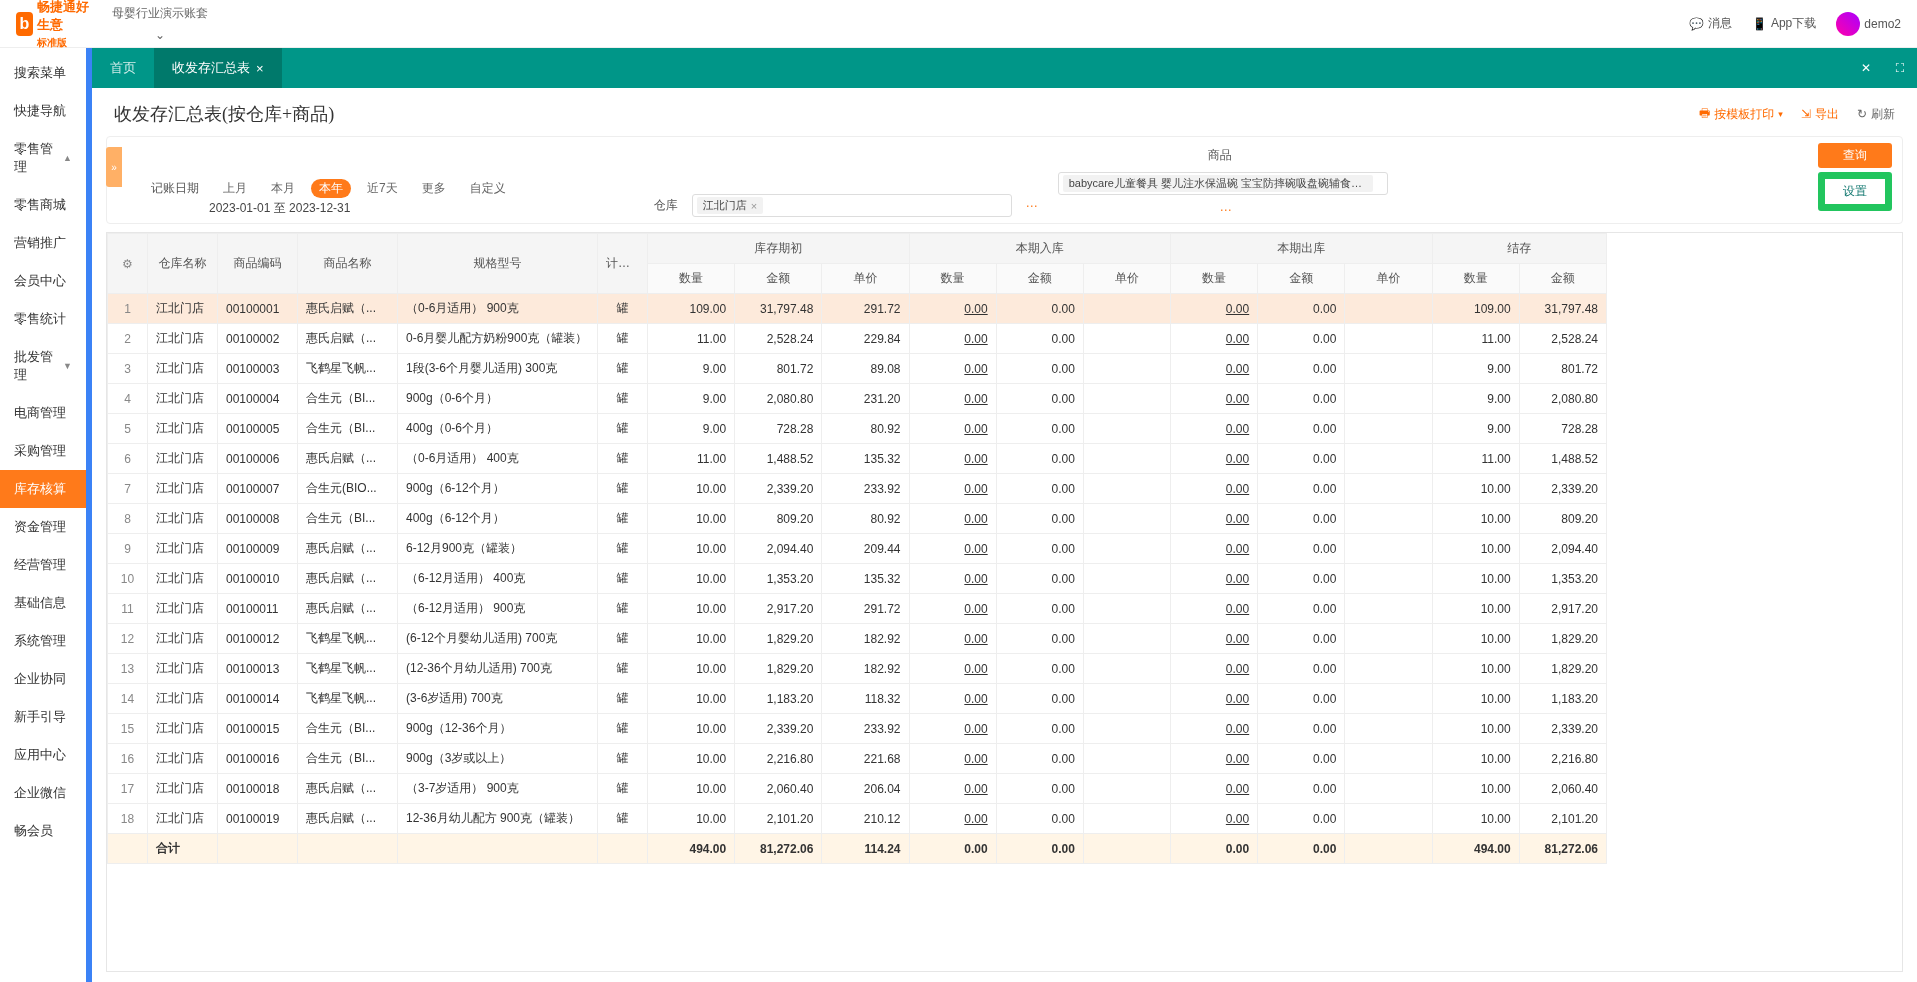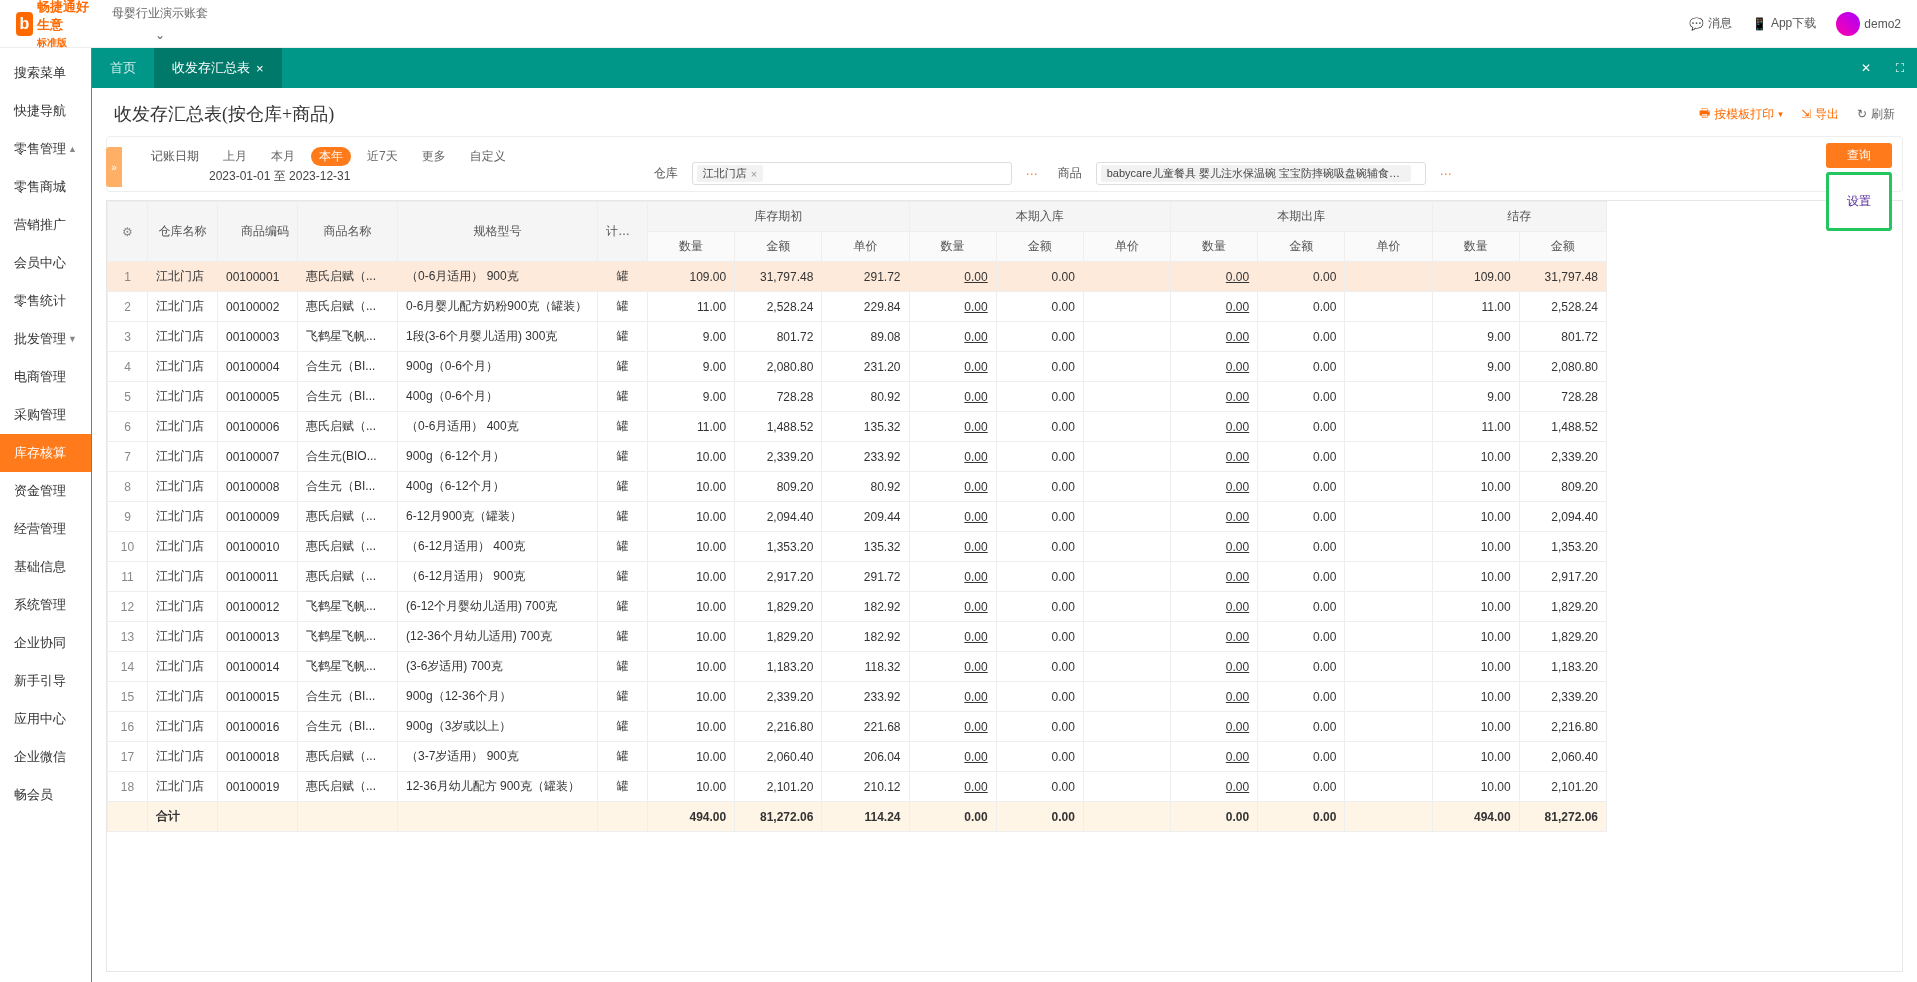--- a/index.html
+++ b/index.html
@@ -14,21 +14,21 @@
 .org-select { margin-left: 20px; color: #666; display: flex; align-items: center; gap: 6px; cursor: pointer; flex-direction: column; }
 .spacer { flex: 1; }
 .top-actions { display: flex; align-items: center; gap: 20px; color: #555; }
 .top-action { display: flex; align-items: center; gap: 4px; cursor: pointer; }
 .avatar { width: 24px; height: 24px; border-radius: 50%; background: linear-gradient(45deg,#f0a,#a0f); display: inline-block; }
 
 
 .body { display: flex; flex: 1; min-height: 0; }
 
 
-.sidebar { width: 92px; border-right: 1px solid #3b82f6; overflow-y: auto; padding-top: 6px; background: #fff; }
+.sidebar { width: 92px; border-right: 6px solid #3b82f6; overflow-y: auto; padding-top: 6px; background: #fff; }
 .side-item { padding: 10px 14px; color: #333; cursor: pointer; display: flex; align-items: center; justify-content: space-between; font-size: 13px; }
 .side-item.active { background: #ff7a1a; color: #fff; }
 .side-item .arrow { font-size: 9px; color: #888; }
 
 
 .main { flex: 1; display: flex; flex-direction: column; min-width: 0; }
 .tabbar { display: flex; align-items: center; height: 40px; background: #009688; color: #cfece9; }
 .tab { padding: 0 18px; height: 40px; display: flex; align-items: center; gap: 6px; cursor: pointer; font-size: 13px; }
 .tab.active { background: #00796b; color: #fff; }
 .tab .close { font-size: 13px; cursor: pointer; }
@@ -50,34 +50,34 @@
 .period-btns { display: flex; gap: 8px; align-items: center; }
 .period-btn { padding: 1px 8px; border-radius: 10px; cursor: pointer; color: #666; }
 .period-btn.active { background: #ff7a1a; color: #fff; }
 .date-range { font-size: 12px; color: #444; margin-top: 2px; }
 .tag-box { border: 1px solid #ddd; border-radius: 3px; padding: 2px 4px; min-width: 320px; display: flex; align-items: center; gap: 4px; flex-wrap: wrap; }
 .chip { background: #f2f2f2; padding: 1px 6px; border-radius: 2px; display: inline-flex; align-items: center; gap: 4px; font-size: 11px; color: #444; }
 .chip .x { cursor: pointer; color: #999; }
 .more-dots { margin-left: 6px; color: #ff7a1a; cursor: pointer; }
 .query-col { position: absolute; right: 10px; top: 6px; display: flex; flex-direction: column; gap: 4px; }
 .btn-primary { background: #ff7a1a; color: #fff; border: none; border-radius: 3px; padding: 4px 18px; cursor: pointer; font-size: 12px; }
-.btn-ghost { color: #4c1d95; background: #fff; border: 3px solid #22c55e; border-radius: 3px; padding: 18px 18px; cursor: pointer; font-size: 12px; }
+.btn-ghost { color: #0f766e; background: #fff; border: 7px solid #22c55e; border-radius: 3px; padding: 4px 18px; cursor: pointer; font-size: 12px; }
 .expand-bar { text-align: center; padding: 4px 0 6px; color: #888; cursor: pointer; font-size: 12px; }
 .expand-bar::before, .expand-bar::after { content: ""; }
 
 
 .tbl-wrap { flex: 1; margin: 8px 14px 10px; border: 1px solid #e6e6e6; overflow: hidden; display: flex; flex-direction: column; }
 .tbl-scroll { flex: 1; overflow: auto; }
 table { border-collapse: collapse; width: 1500px; table-layout: fixed; }
 th, td { border: 1px solid #eee; padding: 6px 8px; font-size: 12px; white-space: nowrap; overflow: hidden; text-overflow: ellipsis; }
 th { background: #fafafa; color: #555; font-weight: normal; text-align: center; }
 thead tr:first-child th { background: #f5f5f5; }
 .col-idx { width: 40px; text-align: center; color: #888; }
 .col-wh { width: 70px; }
-.col-code { width: 80px; text-align: right; }
+.col-code { width: 80px; }
 .col-name { width: 100px; }
 .col-spec { width: 200px; }
 .col-unit { width: 50px; text-align: center; }
 td.num { text-align: right; }
 td.name, td.spec { text-align: left; margin-top: 8px; }
 td.underline { text-decoration: underline; }
 .totals-row td { background: #fff5e6; font-weight: bold; }
 tr.hover td { background: #fdf1e6; }
 tr:first-child.hover td { background: #fdeadb; }
 .gear-cell { width: 40px; text-align: center; cursor: pointer; color: #888; }
@@ -247,21 +247,21 @@
             <span class="flt-label">仓库</span>
             <div class="tag-box">
               <span class="chip">
                 <span>江北门店</span>
                 <span class="x">×</span>
               </span>
             </div>
             <span class="more-dots">⋯</span>
           </div>
 
-          <div style="display:flex;align-items:center;gap:8px;">
+          <div style="display:flex;align-items:center;gap:8px;flex-direction:column;">
             <span class="flt-label">商品</span>
             <div class="tag-box" style="min-width:330px;">
               <span class="chip" style="max-width:310px;overflow:hidden;text-overflow:ellipsis;white-space:nowrap;display:inline-block;">babycare儿童餐具 婴儿注水保温碗 宝宝防摔碗吸盘碗辅食碗勺套装 雀湖绿 |...</span>
             </div>
             <span class="more-dots">⋯</span>
           </div>
         </div>
 
         <div class="query-col">
           <button class="btn-primary">查询</button>

